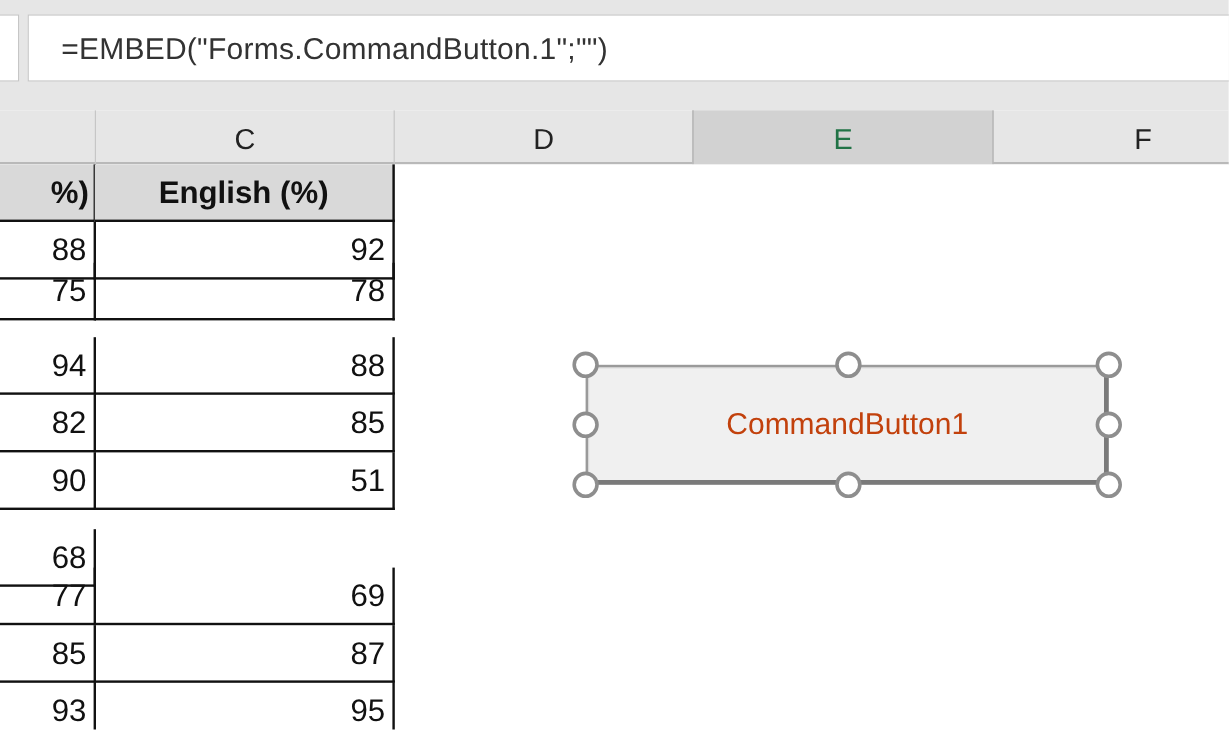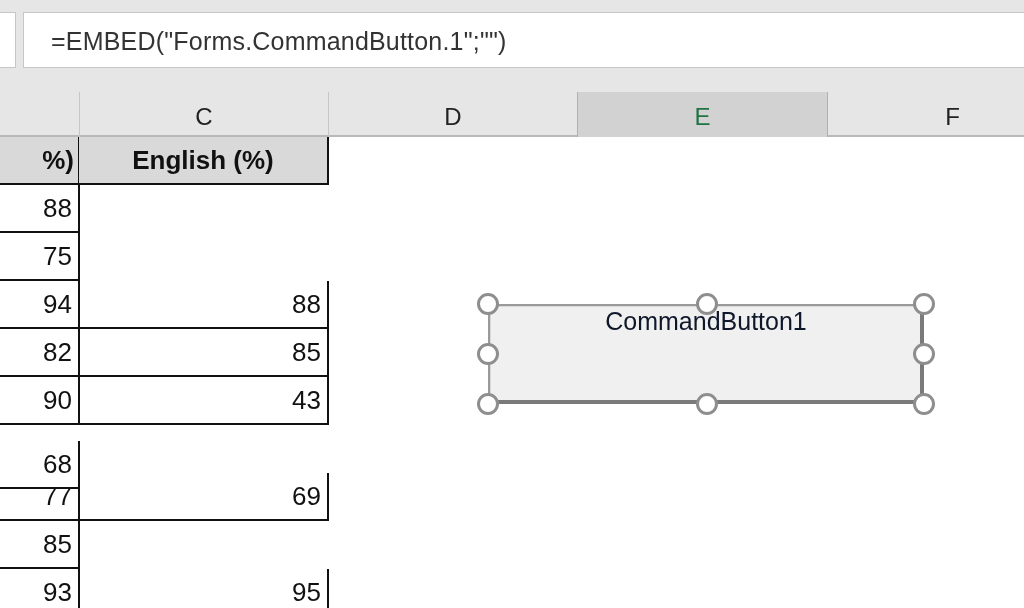--- a/index.html
+++ b/index.html
@@ -18,21 +18,21 @@
   .grid { position: absolute; left: 0; top: 137px; width: 1024px; height: 471px; background: #ffffff; }
   .table { position: absolute; left: 0; top: 0; }
   .row { position: absolute; left: 0; height: 48px; width: 329px; }
   .cell { position: absolute; top: 0; height: 48px; border-right: 2px solid #111; border-bottom: 2px solid #111; display: flex; align-items: center; justify-content: flex-end; padding-right: 6px; font-size: 26px; color: #111; }
   .cell.b { left: -10px; width: 90px; }
   .cell.c { left: 79px; width: 250px; }
   .row.header .cell { background: #d9d9d9; font-weight: bold; justify-content: center; padding-right: 0; }
   .row.header .cell.b { justify-content: flex-end; padding-right: 4px; }
 
   .ole { position: absolute; left: 488px; top: 304px; width: 436px; height: 100px; }
-  .btn-face { position: absolute; left: 2px; top: 2px; width: 432px; height: 96px; background: #f0f0f0; border: 1px solid #d8d8d8; display: flex; align-items: flex-start; justify-content: center; font-size: 25px; color: #0f172a; }
+  .btn-face { position: absolute; left: 2px; top: 2px; width: 432px; height: 96px; background: #f0f0f0; border: 1px solid #d8d8d8; display: flex; align-items: center; justify-content: center; font-size: 25px; color: #c2410c; }
   .sel-border { position: absolute; left: 0; top: 0; width: 436px; height: 100px; border-top: 2px solid #9a9a9a; border-left: 2px solid #9a9a9a; border-right: 4px solid #7a7a7a; border-bottom: 4px solid #7a7a7a; pointer-events: none; }
   .handle { position: absolute; width: 22px; height: 22px; border-radius: 50%; background: #ffffff; border: 3px solid #8e8e8e; }
 </style>
 </head>
 <body>
 
 <div class="topbar">
   <div class="namebox-edge"></div>
   <div class="formula-bar">
     <span class="formula-text">=EMBED("Forms.CommandButton.1";"")</span>
@@ -48,45 +48,48 @@
 </div>
 
 <div class="grid">
   <div class="table">
     <div class="row header" style="top:0;">
       <div class="cell b">%)</div>
       <div class="cell c">English (%)</div>
     </div>
     <div class="row" style="top:48px;">
       <div class="cell b">88</div>
+      <div class="cell c">92</div>
     </div>
-    <div class="row" style="top:96px;padding-left:19px;">
+    <div class="row" style="top:82px;padding-left:19px;">
       <div class="cell b">75</div>
+      <div class="cell c">78</div>
     </div>
     <div class="row" style="top:144px;">
       <div class="cell b">94</div>
       <div class="cell c">88</div>
     </div>
     <div class="row" style="top:192px;">
       <div class="cell b">82</div>
       <div class="cell c">85</div>
     </div>
     <div class="row" style="top:240px;">
       <div class="cell b">90</div>
-      <div class="cell c">43</div>
+      <div class="cell c">51</div>
     </div>
     <div class="row" style="top:288px;margin-top:16px;">
       <div class="cell b">68</div>
     </div>
     <div class="row" style="top:336px;text-align:center;">
       <div class="cell b">77</div>
       <div class="cell c">69</div>
     </div>
     <div class="row" style="top:384px;">
       <div class="cell b">85</div>
+      <div class="cell c">87</div>
     </div>
     <div class="row" style="top:432px;">
       <div class="cell b">93</div>
       <div class="cell c">95</div>
     </div>
   </div>
 </div>
 
 <div class="ole">
   <div class="btn-face">

